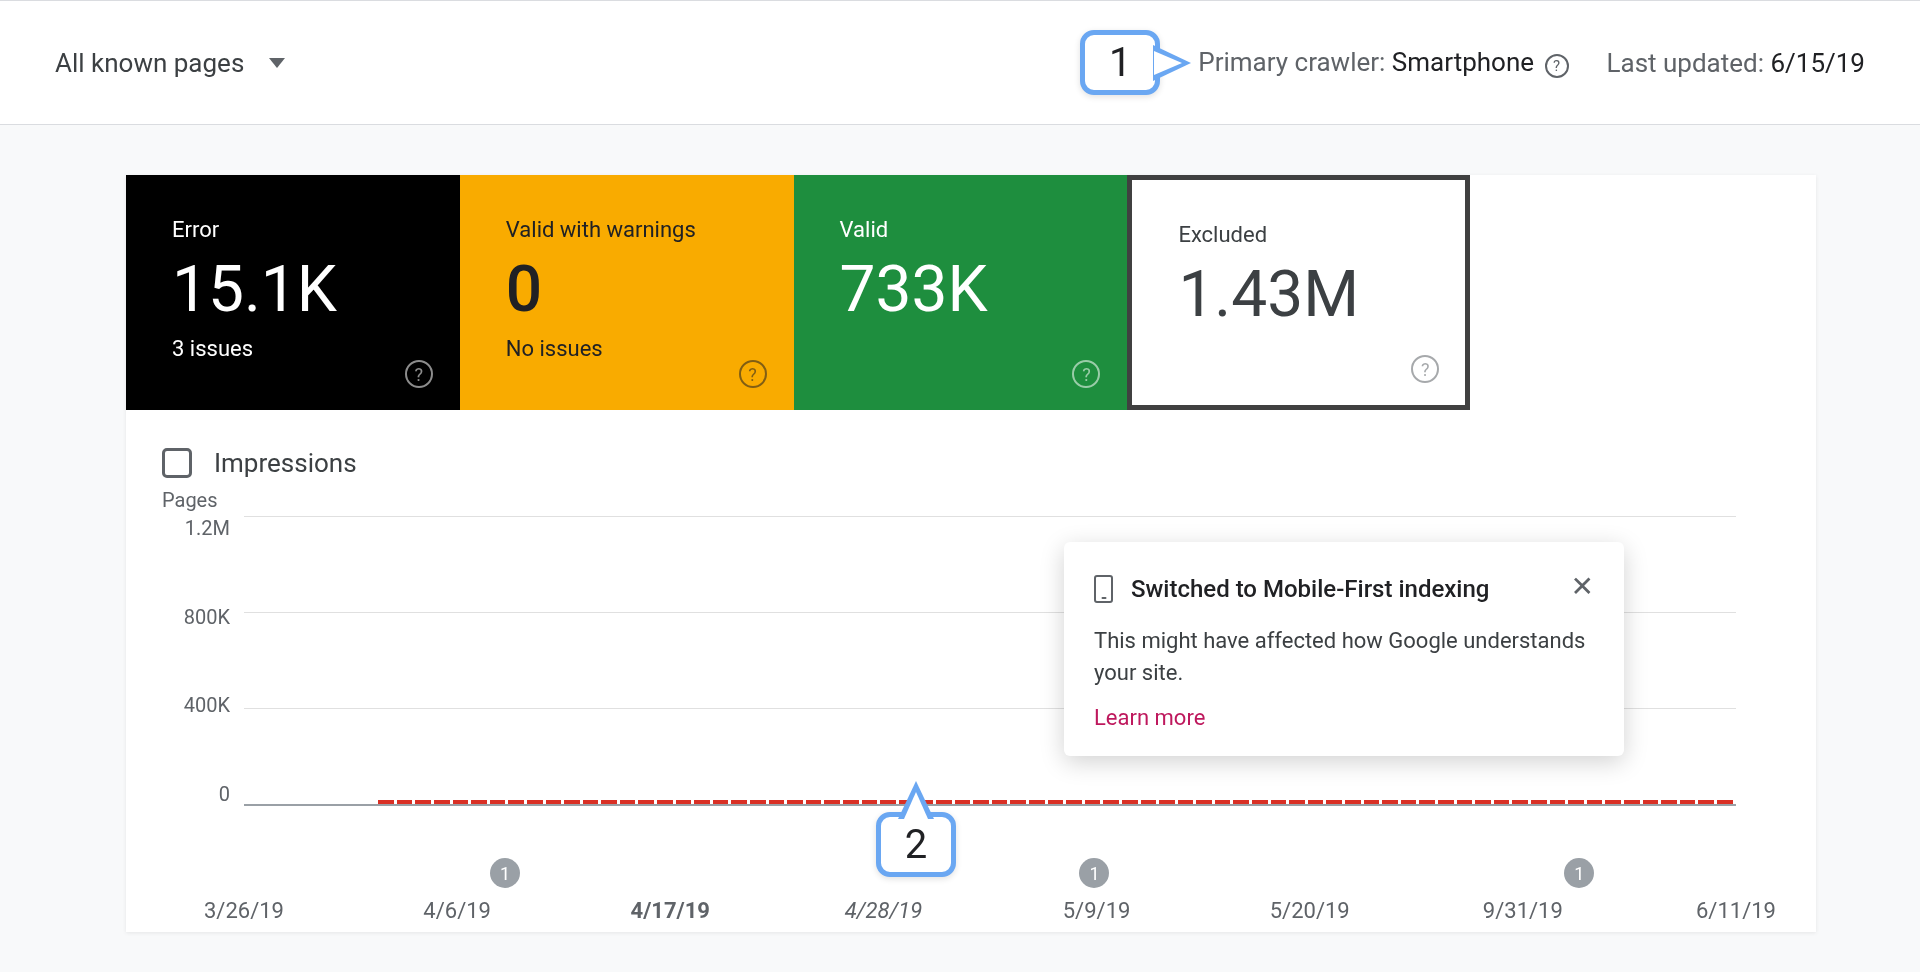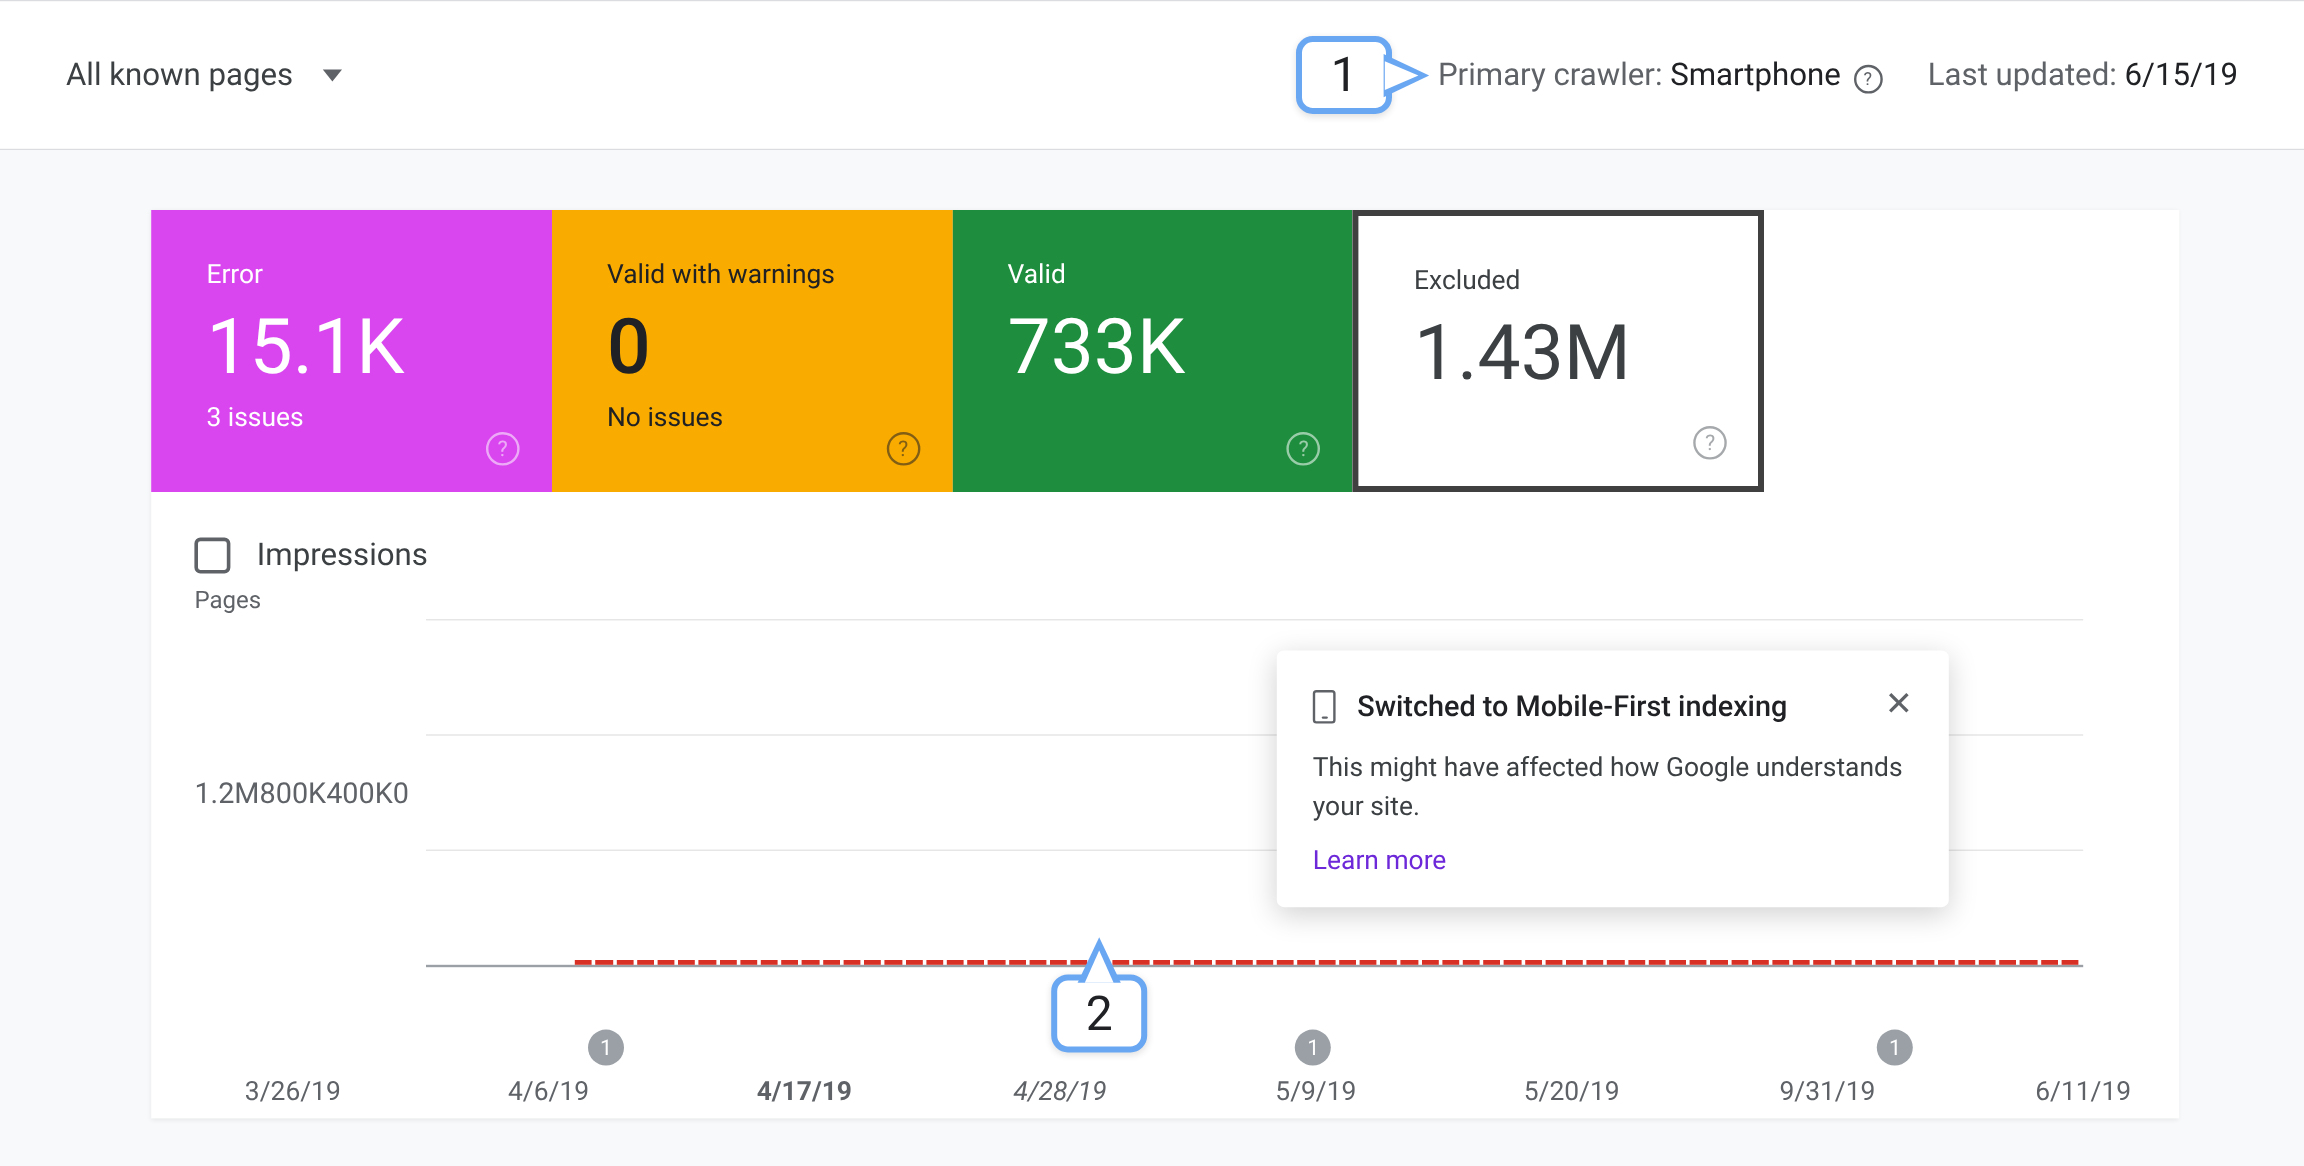--- a/index.html
+++ b/index.html
@@ -87,21 +87,21 @@
   
   .tiles { display:flex; }
   .tile {
     flex:1;
     height: 235px;
     padding: 42px 46px 0;
     color:#fff;
     position:relative;
     border-right: 1px solid rgba(255,255,255,0);
   }
-  .tile.error    { background:#d946ef; }
+  .tile.error    { background:#000000; }
   .tile.warn     { background:#f9ab00; color:#202124; }
   .tile.valid    { background:#1e8e3e; }
   .tile.excluded { background:#fff; color:#3c4043; border:5px solid #404040; }
   .tile.blank    { background:#fff; flex:1.05; }
   .tile-label  { font-size:22px; font-weight:400; }
   .tile-number { font-size:64px; font-weight:400; line-height:1.25; margin-top:8px;}
   .tile.warn .tile-number{ font-weight:500;}
   .tile-sub    { font-size:22px; margin-top:6px; }
   .tile .help  {
     position:absolute; bottom:22px; right:26px;
@@ -126,24 +126,24 @@
 
   
   .y-label{ font-size:20px; color:#5f6368; padding-left:36px; }
   .chart-wrap {
     display:flex;
     padding: 4px 80px 0 36px;
     height: 340px;
     position:relative;
   }
   .y-axis{
-    display:flex; flex-direction:row; justify-content:space-between;
+    display:flex; flex-direction:column; justify-content:space-between;
     height:290px;
     text-align:right; padding-right:14px; min-width:82px;
-    font-size:24px; color:#5f6368;align-items:center;
+    font-size:20px; color:#5f6368;
   }
   .plot{
     flex:1; position:relative;
     height:290px;
     border-bottom:2px solid #9aa0a6;
   }
   .plot .gridline{
     position:absolute; left:0;right:0; height:1px; background:#e0e0e0;
   }
   .bars{
@@ -185,21 +185,21 @@
     z-index:10;
   }
   .tooltip-header{ display:flex; align-items:flex-end; justify-content:space-between; }
   .tt-title{ display:flex; align-items:center; gap:18px; font-size:24px; font-weight:500; color:#202124; }
   .phone-icon{
     width:19px;height:28px;border:2.5px solid #5f6368;border-radius:3px;position:relative;
   }
   .phone-icon::after{ content:""; position:absolute; width:5px;height:2.5px;background:#5f6368; left:50%; bottom:2px; transform:translateX(-50%); border-radius:1px;}
   .tt-close{ font-size:28px; color:#5f6368; cursor:pointer; }
   .tooltip p{ margin-top:22px; font-size:22px; color:#3c4043; line-height:1.45; }
-  .tooltip a{ display:block; margin-top:16px; font-size:22px; color:#6d28d9; text-decoration:none;}
+  .tooltip a{ display:block; margin-top:16px; font-size:22px; color:#be185d; text-decoration:none;}
   .tooltip .tt-date{ margin-top:34px; font-size:22px; color:#5f6368;}
 
   
   .callout2-wrap{ position:absolute; left:750px; top:300px; }
   .callout.c2::after{
     right:50%; top:-36px; transform:translateX(50%);
     width:0;height:0;
     border-left:18px solid transparent;
     border-right:18px solid transparent;
     border-bottom:38px solid #6aa7f2;

